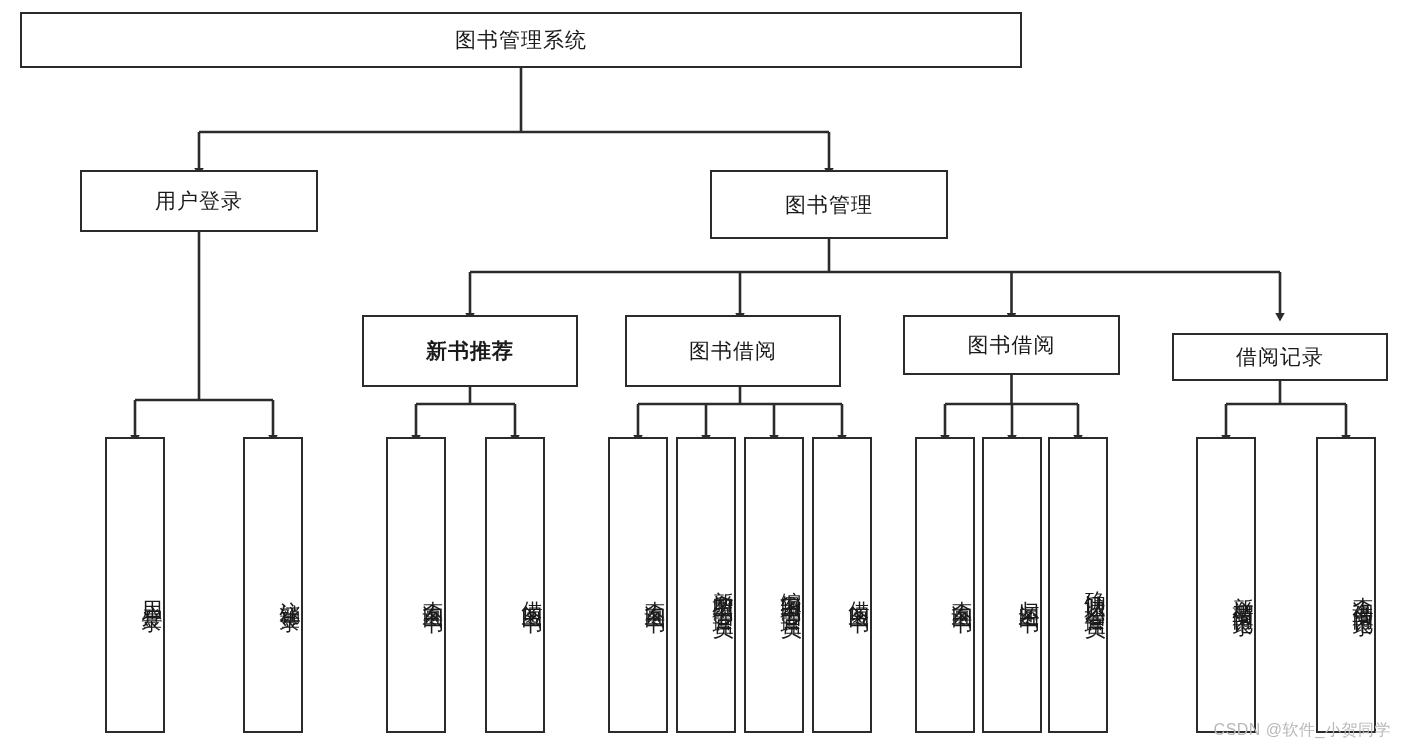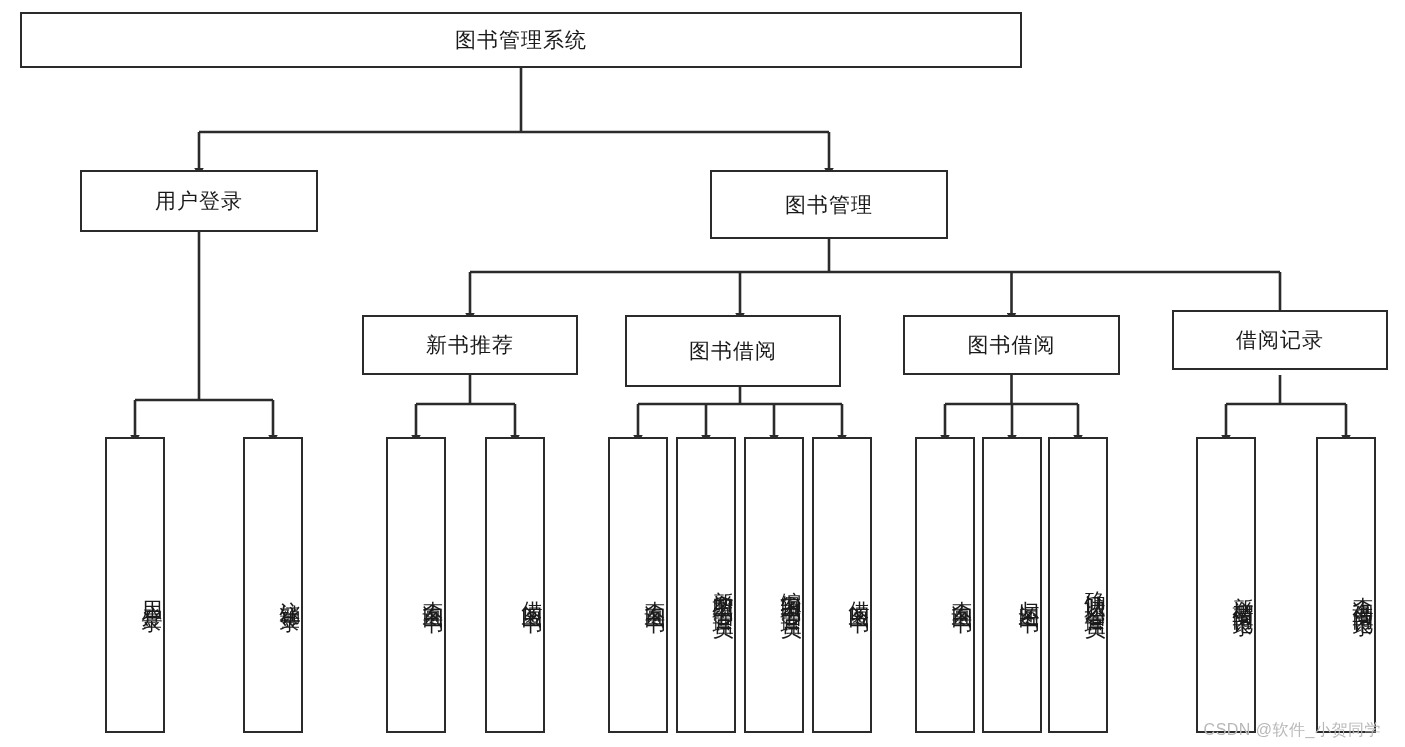--- a/index.html
+++ b/index.html
@@ -50,21 +50,21 @@
   #edges {
     position: absolute;
     left: 0;
     top: 0;
     width: 1405px;
     height: 747px;
     pointer-events: none;
   }
   .watermark {
     position: absolute;
-    right: 24px;
+    right: 14px;
     bottom: 6px;
     font-size: 16px;
     color: #b8b8b8;
     white-space: nowrap;
     letter-spacing: 0.5px;
   }
 </style>
 </head>
 <body>
 
@@ -115,30 +115,30 @@
   <div id="node-layer">
       <div class="node node-h" style="left: 20px; top: 12px; width: 1002px; height: 56px;">
         <span>图书管理系统</span>
       </div>
       <div class="node node-h" style="left: 80px; top: 170px; width: 238px; height: 62px;">
         <span>用户登录</span>
       </div>
       <div class="node node-h" style="left: 710px; top: 170px; width: 238px; height: 69px;">
         <span>图书管理</span>
       </div>
-      <div class="node node-h" style="left: 362px; top: 315px; width: 216px; height: 60px;">
+      <div class="node node-h" style="left: 362px; top: 315px; width: 216px; height: 72px; font-weight: bold;">
         <span>新书推荐</span>
       </div>
       <div class="node node-h" style="left: 625px; top: 315px; width: 216px; height: 72px;">
         <span>图书借阅</span>
       </div>
       <div class="node node-h" style="left: 903px; top: 315px; width: 217px; height: 60px;">
         <span>图书借阅</span>
       </div>
-      <div class="node node-h" style="left: 1172px; top: 310px; width: 216px; height: 60px; justify-content: center;">
+      <div class="node node-h" style="left: 1172px; top: 333px; width: 216px; height: 48px; justify-content: center;">
         <span>借阅记录</span>
       </div>
       <div class="node node-v" style="left: 105px; top: 437px; width: 60px; height: 296px;">
         <span class="vtext">用户登录</span>
       </div>
       <div class="node node-v" style="left: 243px; top: 437px; width: 60px; height: 296px;">
         <span class="vtext">注销登录</span>
       </div>
       <div class="node node-v" style="left: 386px; top: 437px; width: 60px; height: 296px;">
         <span class="vtext">查询图书</span>

